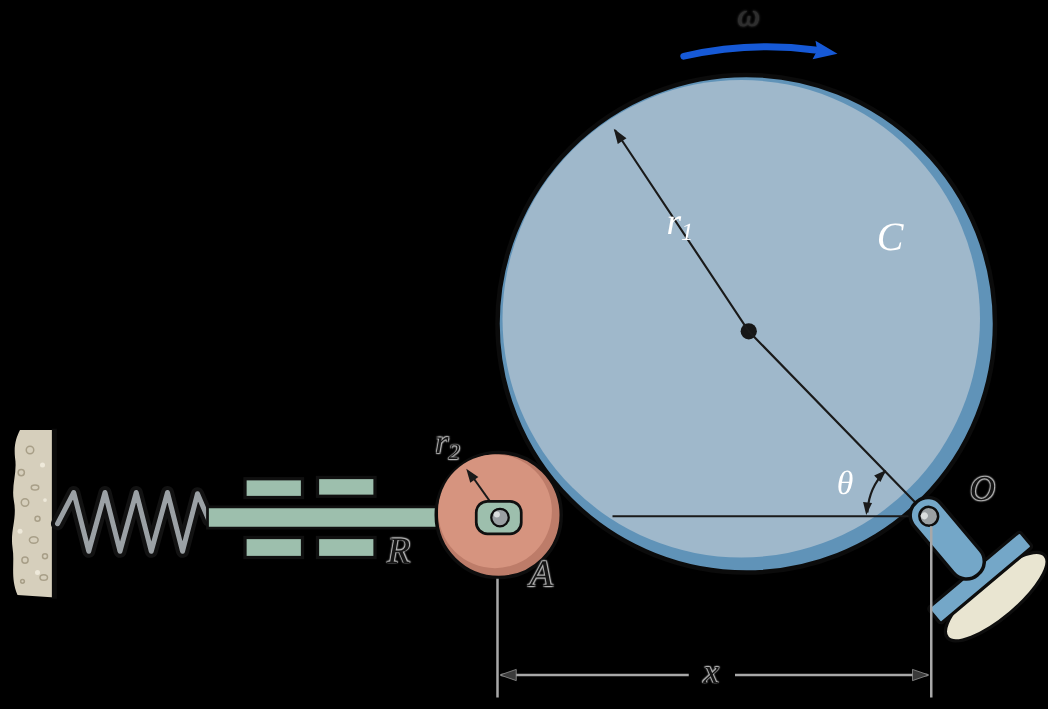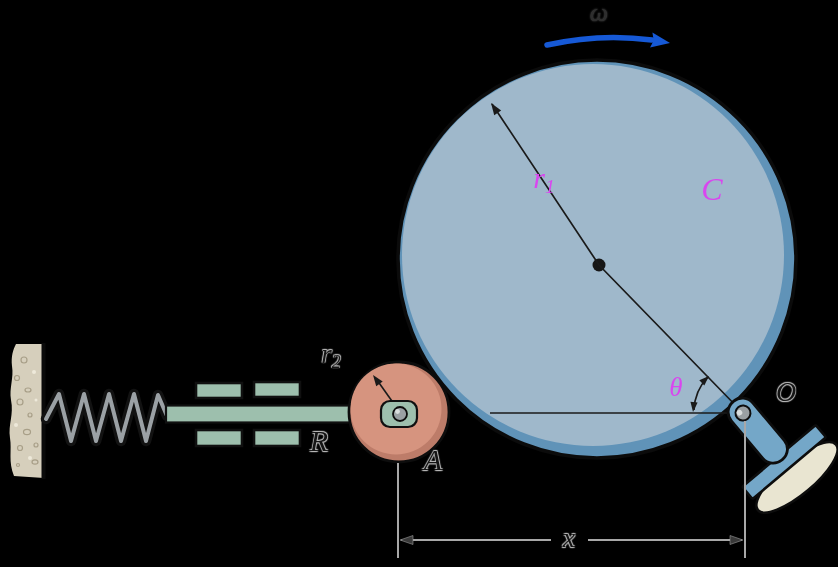--- a/index.html
+++ b/index.html
@@ -3,21 +3,21 @@
 <meta charset="utf-8">
 <style>
   html,body{margin:0;padding:0;background:#000;}
   .stage{
     position:relative;width:838px;height:567px;background:#000;
     overflow:hidden;font-family:"Liberation Serif",serif;
   }
   .stage svg{position:absolute;left:0;top:0;}
   .lbl{
     position:absolute;transform:translate(-50%,-50%);
-    font-style:italic;color:#d946ef;line-height:1;white-space:nowrap;
+    font-style:italic;color:#ffffff;line-height:1;white-space:nowrap;
     user-select:none;
   }
   
   .halo{
     color:#151515;
     text-shadow:0.7px 0.7px 1px #b9b9b9,-0.7px -0.7px 1px #b9b9b9,
                 0.7px -0.7px 1px #b9b9b9,-0.7px 0.7px 1px #b9b9b9;
   }
   .dimmed{color:#2e2e2e;text-shadow:0 0 2px #5f5f5f;}
   .sub{font-size:0.66em;vertical-align:-0.28em;}
@@ -125,20 +125,20 @@
   <div class="lbl dimmed f26" style="left:599px;top:13px;">ω</div>
 
   <div class="lbl f30" style="left:544px;top:180px;"><span>r</span><span class="sub">1</span></div>
 
   <div class="lbl f32" style="left:712px;top:189px;">C</div>
 
   <div class="lbl f27" style="left:676px;top:387px;">θ</div>
 
   <div class="lbl halo f28" style="left:786px;top:392px;">O</div>
 
-  <div class="lbl halo f27" style="left:331px;top:356px;"><span>r</span><span class="sub">2</span></div>
+  <div class="lbl halo f27" style="left:358px;top:356px;"><span>r</span><span class="sub">2</span></div>
 
   <div class="lbl halo f30" style="left:319px;top:441px;">R</div>
 
   <div class="lbl halo f30" style="left:433px;top:460px;">A</div>
 
   <div class="lbl halo f28" style="left:569px;top:538px;">x</div>
 </div>
 
 </body></html>

